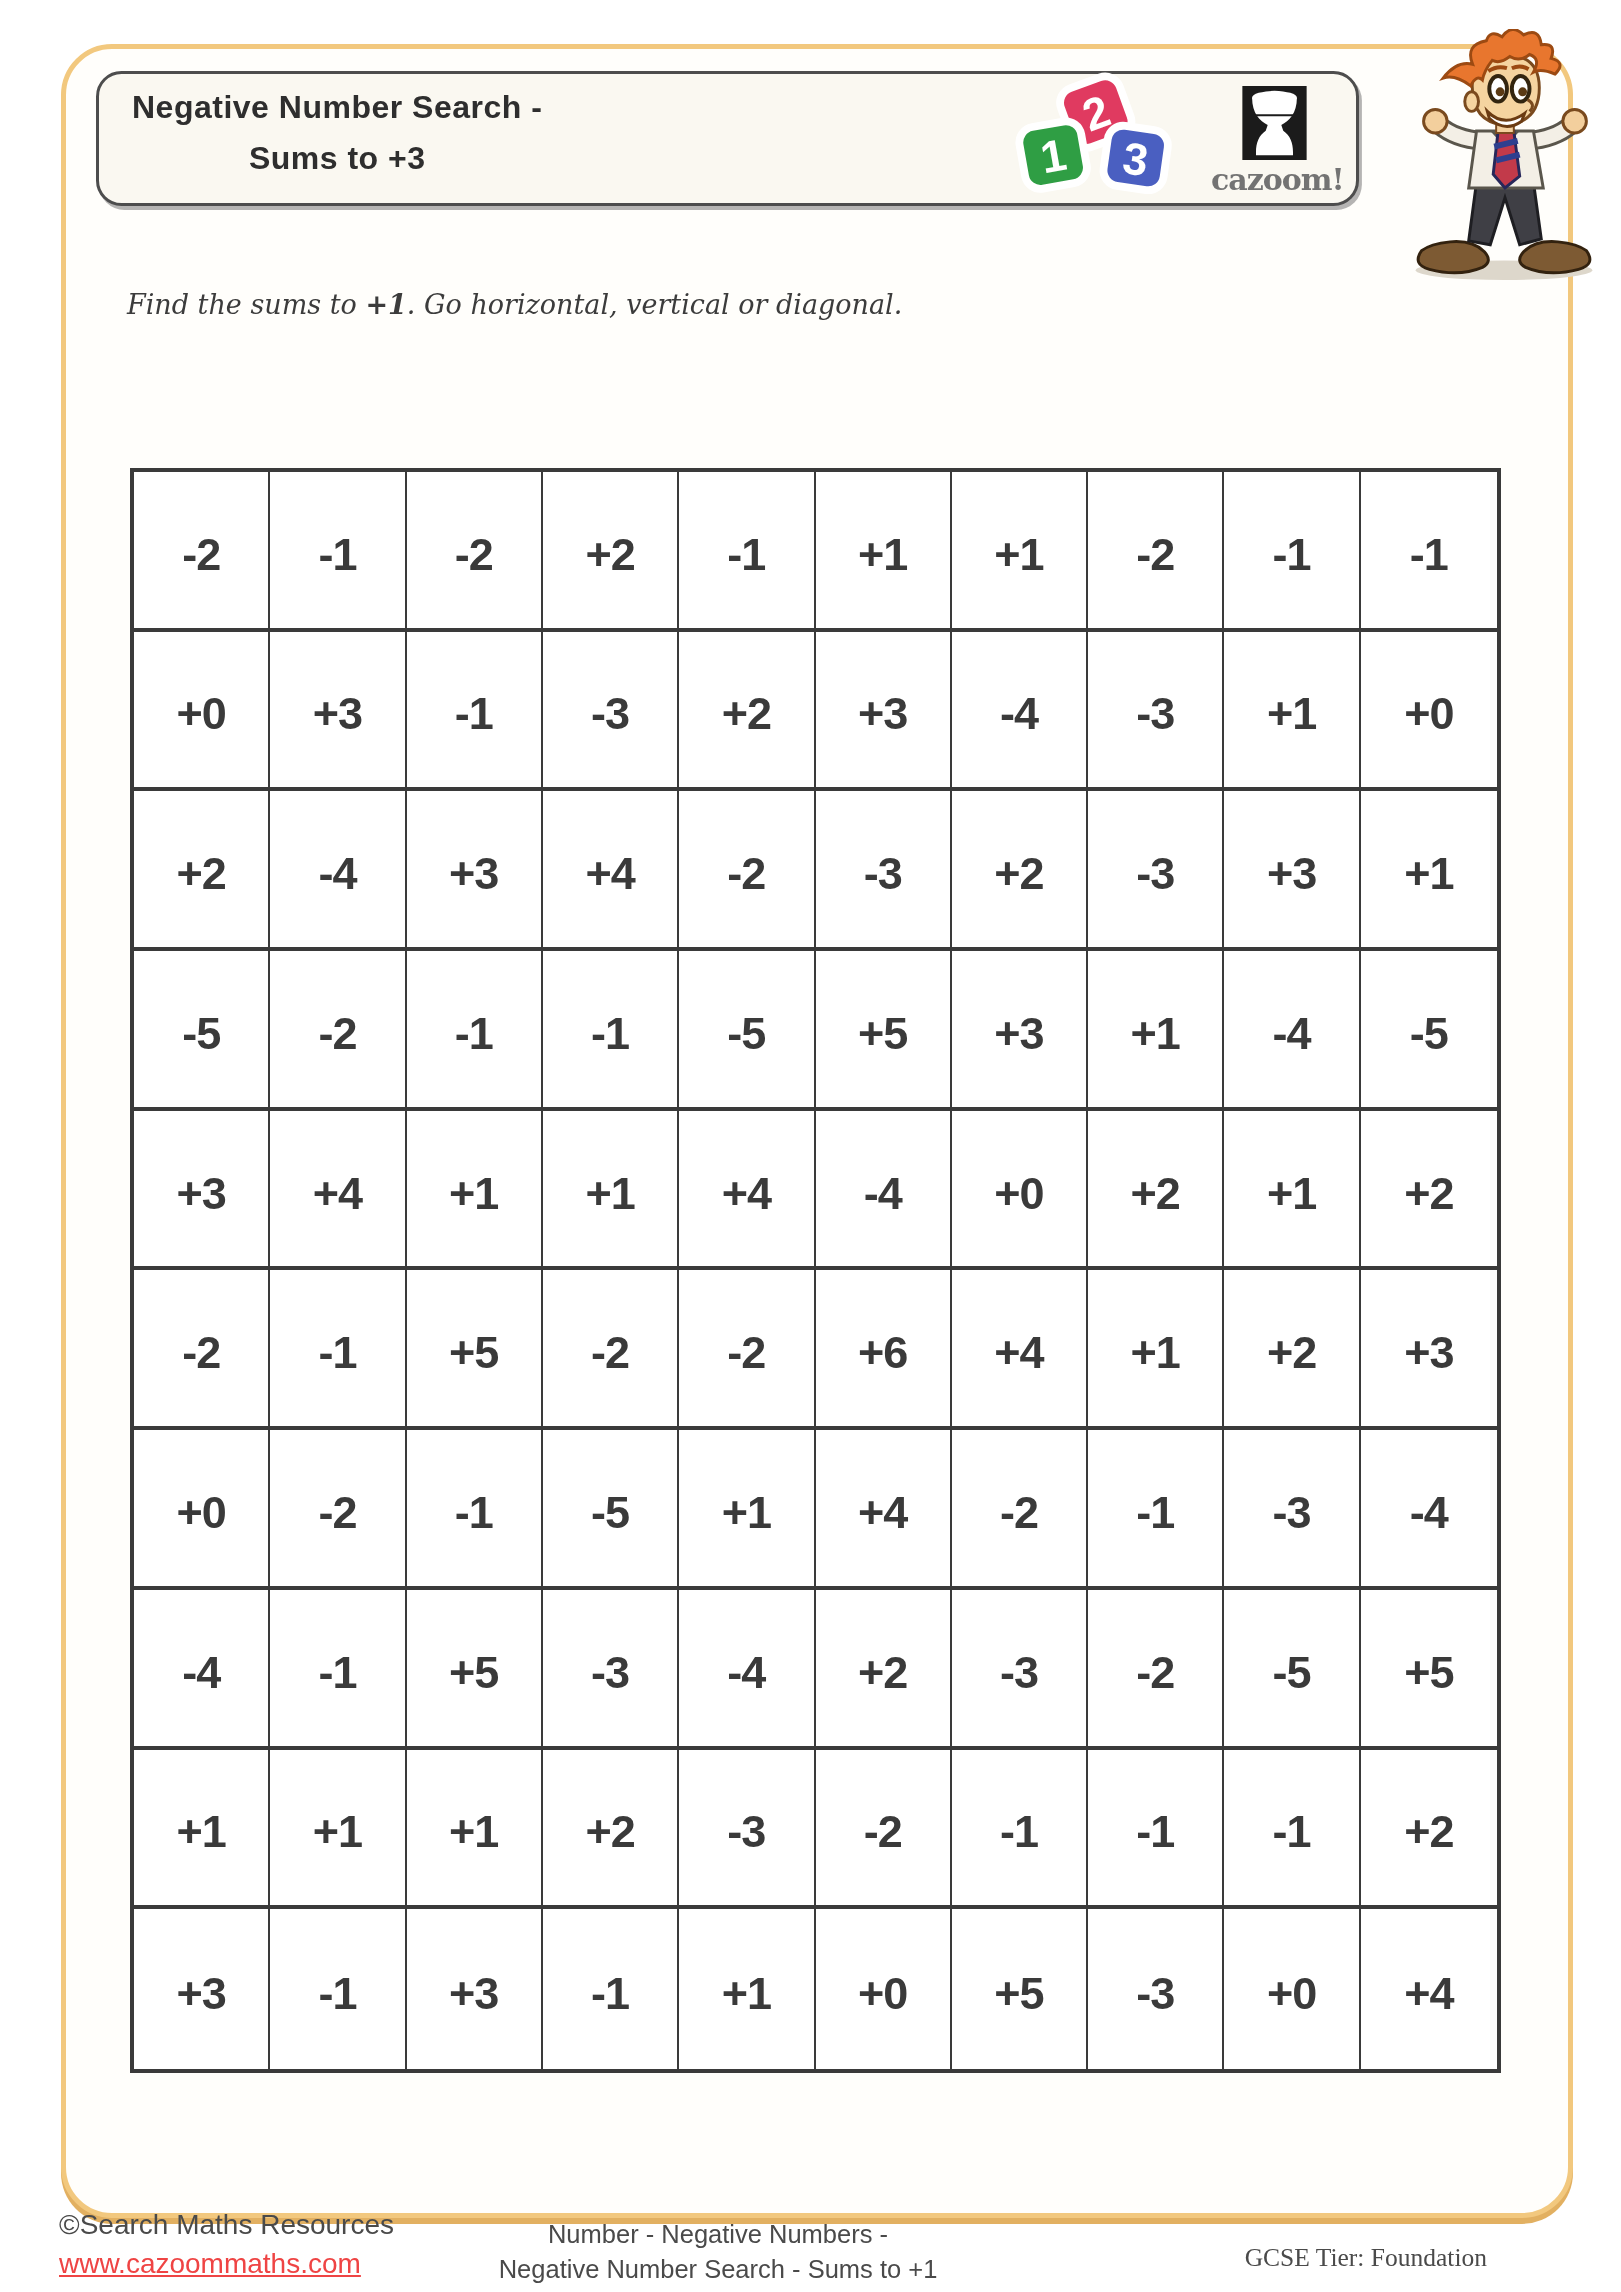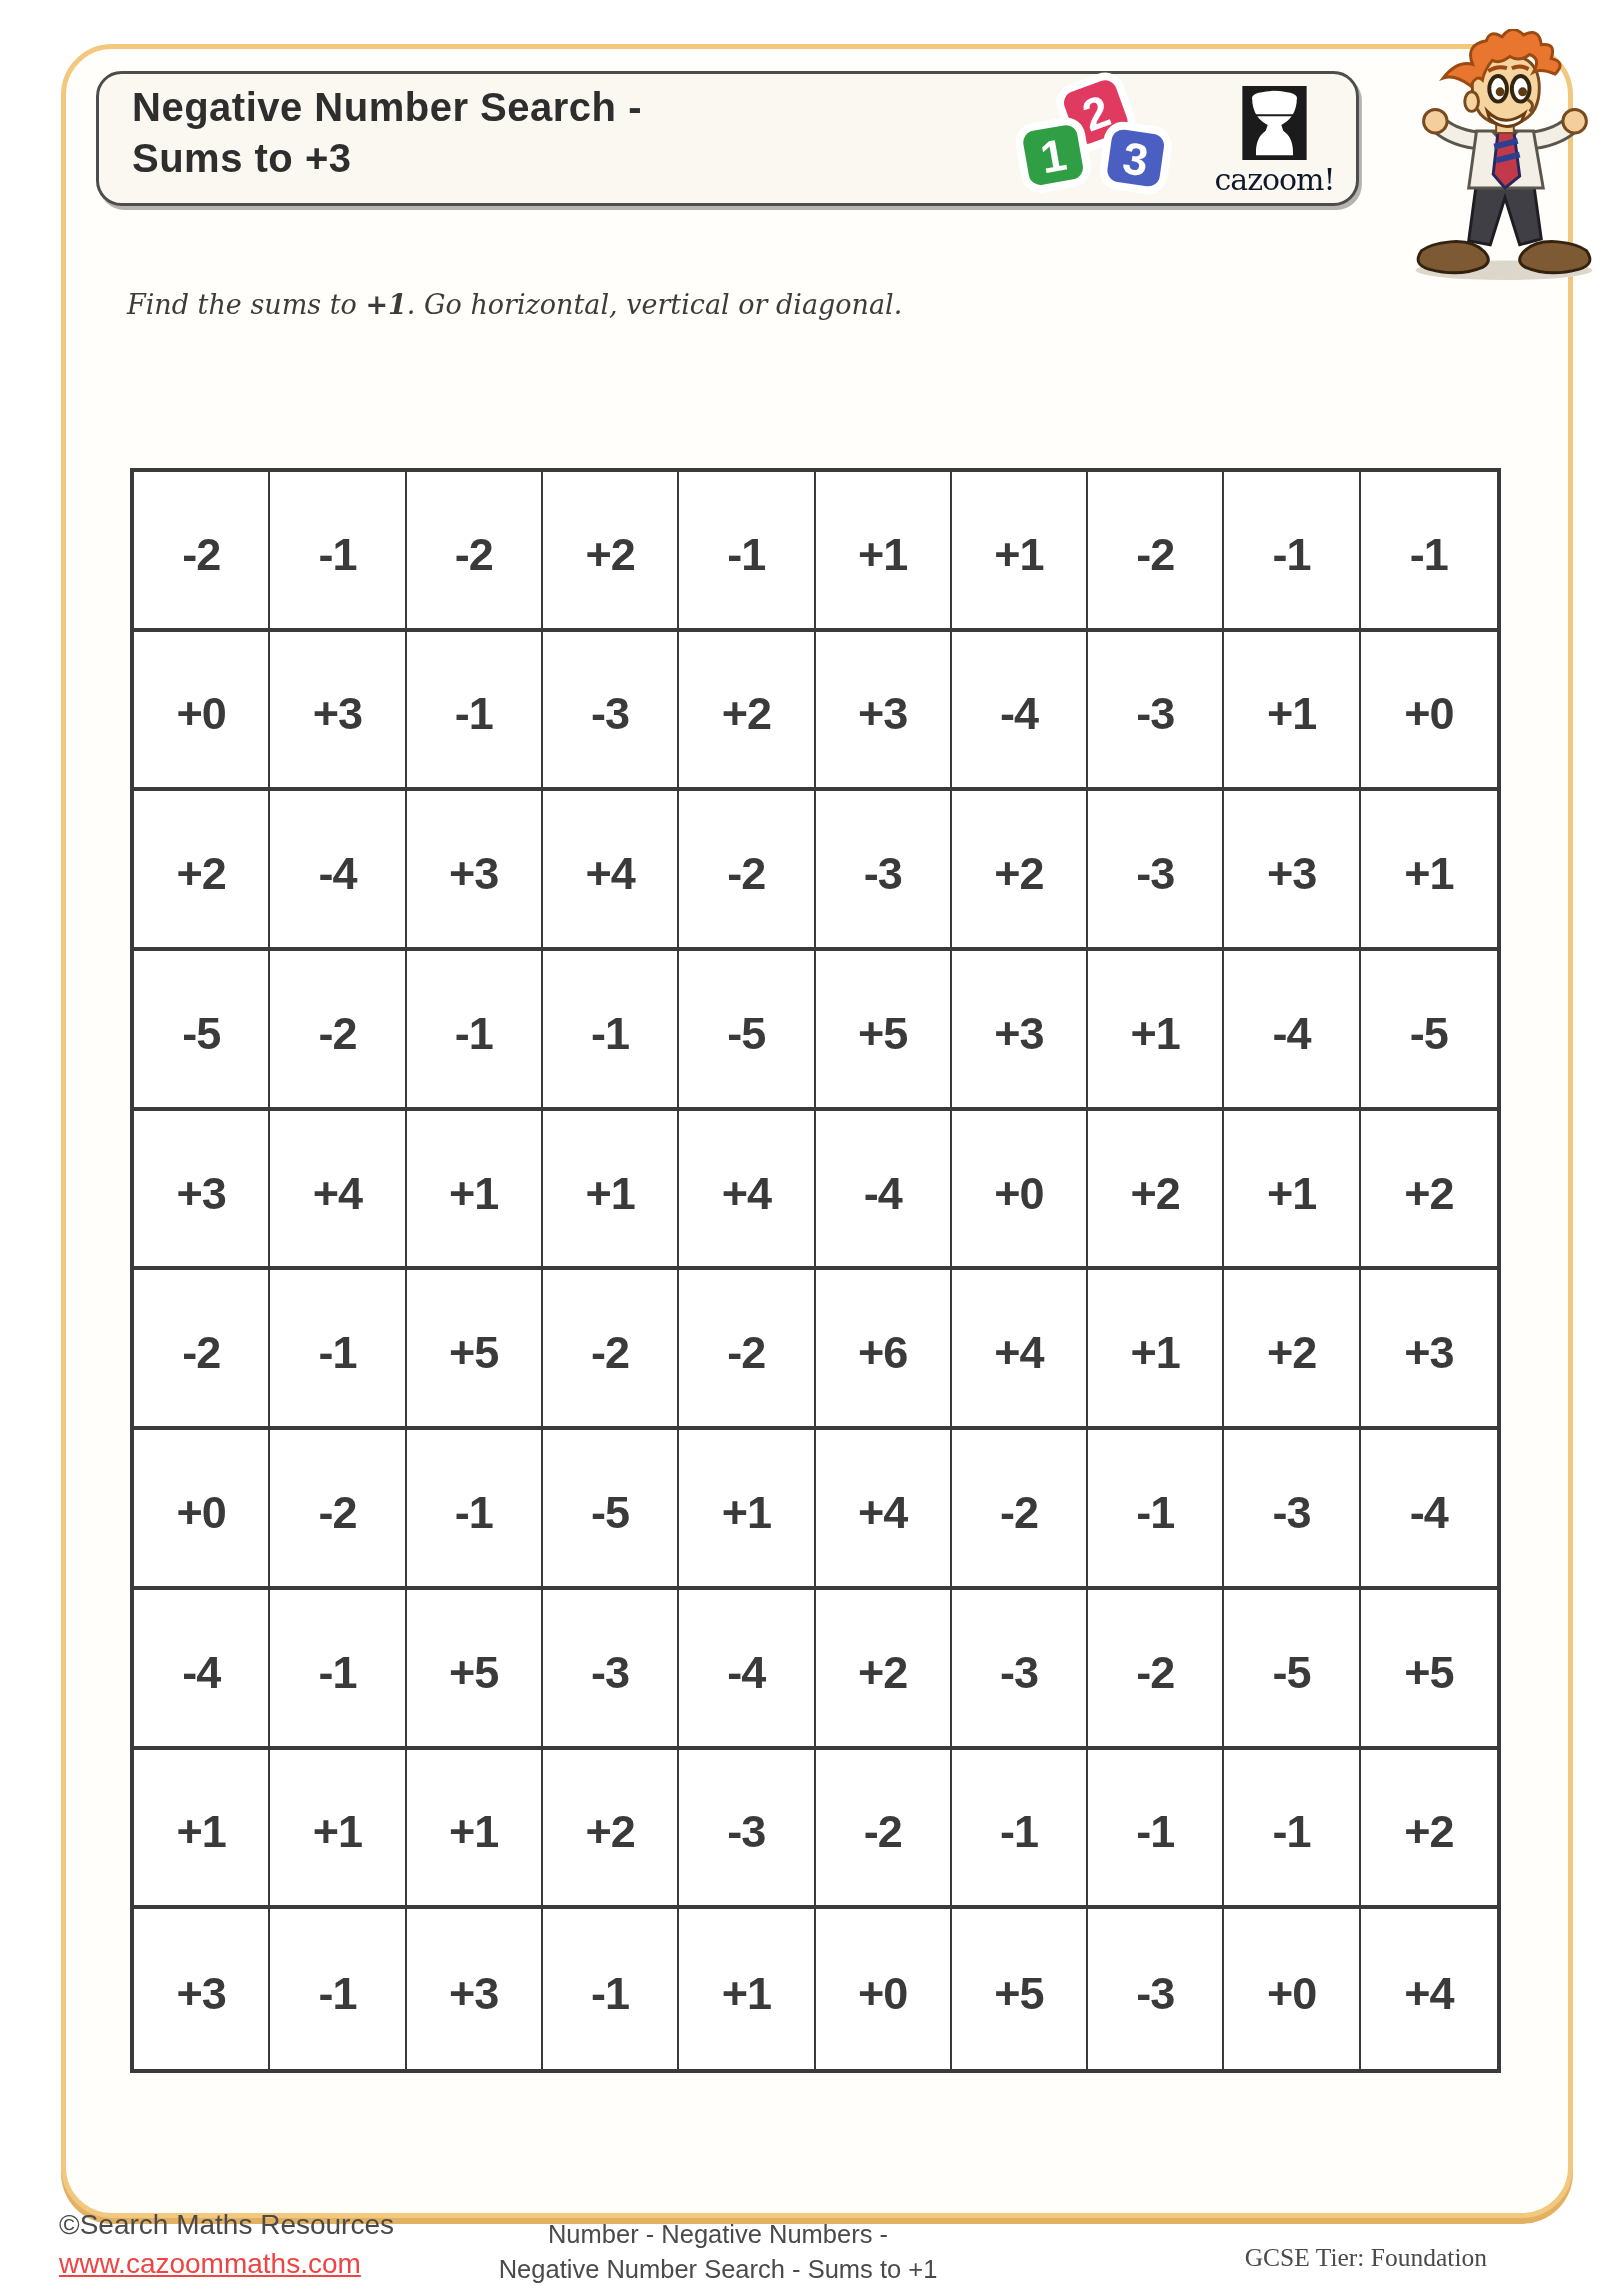--- a/index.html
+++ b/index.html
@@ -3,27 +3,27 @@
 <meta charset="utf-8">
 <style>
   html,body{margin:0;padding:0;background:#fff;}
   .page{position:relative;width:1621px;height:2293px;background:#ffffff;font-family:"Liberation Sans",sans-serif;overflow:hidden;}
 
   
   .frame{position:absolute;left:61px;top:44px;width:1502px;height:2164px;border:5.9px solid #f2c87e;border-radius:51px;box-shadow:0 5.9px 0 #e2b061;background:#fffefb;}
 
   
   .header-box{position:absolute;left:96px;top:71px;width:1257px;height:129px;background:#faf8f1;border:3.9px solid #4d4d4d;border-radius:25.5px;box-shadow:2.9px 3.9px 0 rgba(90,90,90,.45);}
-  .title{position:absolute;left:132px;top:82px;font-size:40px;font-weight:bold;color:#2e2e2e;line-height:51px;letter-spacing:0.5px;}
+  .title{position:absolute;left:132px;top:82px;font-size:32px;font-weight:bold;color:#2e2e2e;line-height:51px;letter-spacing:0.5px;text-align:center;}
 
   .logo-123{position:absolute;left:1010px;top:71px;}
   .logo-123 text{font-family:"Liberation Sans",sans-serif;font-weight:bold;font-size:46px;fill:#ffffff;text-anchor:middle;}
   .brand{position:absolute;left:1211px;top:86px;width:127px;text-align:center;}
   .brand-drum{display:block;margin:0 auto;}
-  .brand-name{font-family:"DejaVu Serif",serif;font-weight:normal;font-size:30px;color:#0f172a;letter-spacing:-1px;margin-top:2px;}
+  .brand-name{font-family:"DejaVu Serif",serif;font-weight:bold;font-size:30px;color:#737373;letter-spacing:-1px;margin-top:2px;}
 
   .character{position:absolute;left:1394px;top:29px;}
 
   
   .instructions{position:absolute;left:127px;top:282px;font-family:"DejaVu Serif",serif;font-style:italic;font-size:27px;color:#3c3c3c;line-height:45px;}
   .instructions .bold{font-weight:bold;}
 
   
   .grid{position:absolute;left:130px;top:468px;width:1371px;height:1605px;box-sizing:border-box;display:grid;grid-template-columns:repeat(10,1fr);grid-template-rows:repeat(10,1fr);border:4.9px solid #3a3a3a;background:#ffffff;}
   .cell{box-sizing:border-box;border-right:2.9px solid #3a3a3a;border-bottom:4.9px solid #3a3a3a;display:flex;align-items:center;justify-content:center;padding-top:9.8px;font-weight:bold;font-size:45px;color:#3a3a3a;letter-spacing:-1px;}

